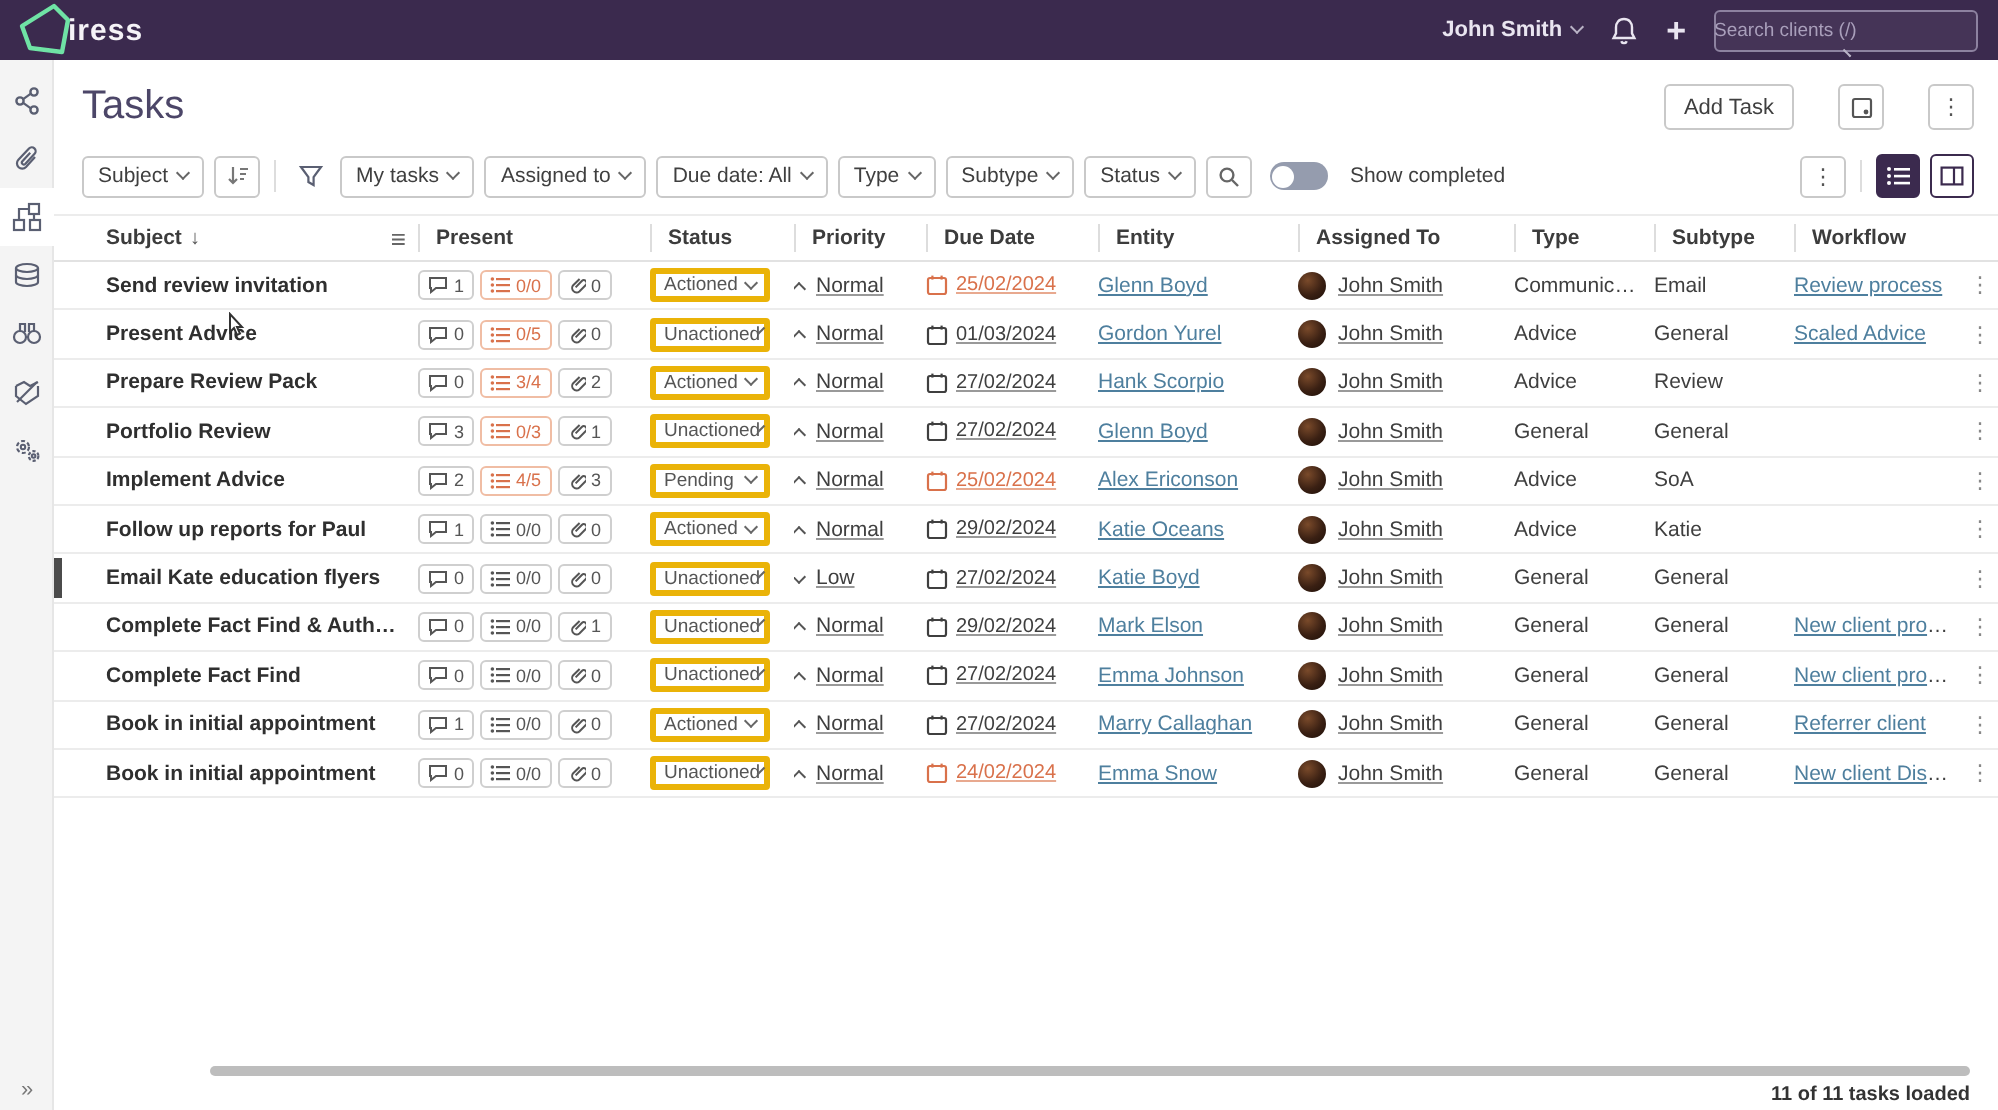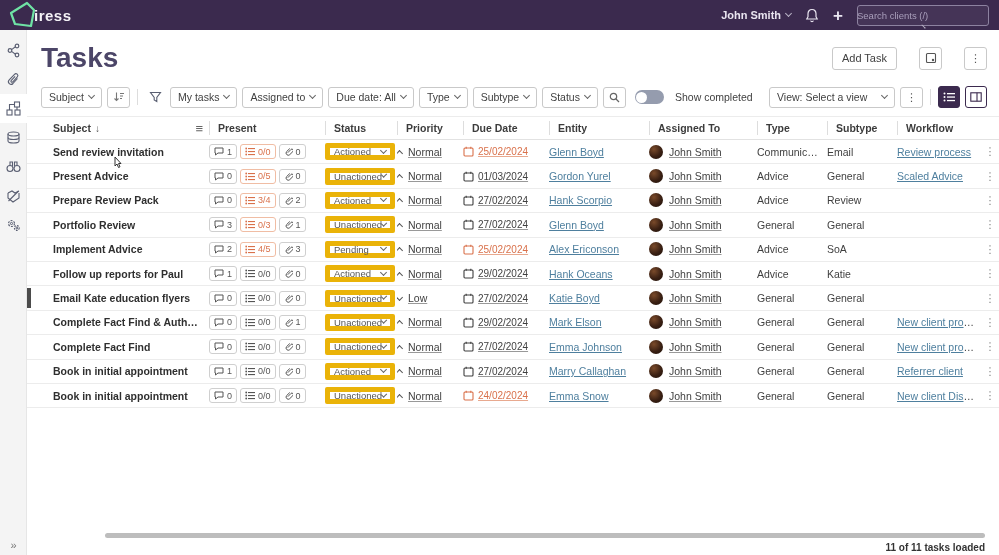--- a/index.html
+++ b/index.html
@@ -24,21 +24,21 @@
   
   .app-body { display:flex; height:525px; }
   .sidebar { width:27px; background:#f4f4f4; border-right:1px solid #e6e6e6; display:flex; flex-direction:column; align-items:center; padding-top:6px; position:relative; }
   .side-item { width:27px; height:29px; display:flex; align-items:center; justify-content:center; color:#5a5f72; cursor:pointer; }
   .side-item.active { background:#fff; }
   .sidebar-expand { position:absolute; bottom:4px; left:0; width:27px; text-align:center; color:#777; font-size:11px; cursor:pointer; }
   main { flex:1; position:relative; width:972px; }
 
   
   .page-header { display:flex; align-items:center; padding:12px 12px 8px 14px; }
-  .page-title { font-size:28px; color:#4c4668; font-weight:700; }
+  .page-title { font-size:20px; color:#4c4668; font-weight:400; }
   .ph-actions { margin-left:auto; display:flex; align-items:center; gap:22px; }
   .btn { border:1px solid #c9c9c9; background:#fff; border-radius:3px; font-size:11px; color:#3f3f3f; padding:3px 9px; height:23px; cursor:pointer; font-family:"Liberation Sans",sans-serif; display:inline-flex; align-items:center; gap:4px; }
   .btn.square { width:23px; padding:0; justify-content:center; }
   .kebab-char { font-size:11px; color:#555; letter-spacing:0; }
 
   
   .filter-bar { display:flex; align-items:center; gap:5px; padding:4px 12px 8px 14px; border-bottom:1px solid #ececec; }
   .chip { border:1px solid #c9c9c9; background:#fff; border-radius:3px; font-size:10.5px; color:#3f3f3f; padding:3px 7px; height:21px; display:inline-flex; align-items:center; gap:5px; cursor:pointer; white-space:nowrap; }
   .vdiv { width:1px; height:16px; background:#ddd; margin:0 2px; }
   .icon-chip { width:23px; justify-content:center; padding:0; }
@@ -59,21 +59,21 @@
   .sort-arrow { color:#555; font-size:10px; }
 
   .trow { height:24.4px; border-bottom:1px solid #ececec; position:relative; font-size:10.5px; color:#3f3f3f; cursor:default; }
   .trow.selected::before { content:""; position:absolute; left:0; top:2px; bottom:2px; width:4px; background:#4b4b4b; }
   .cell { white-space:nowrap; overflow:hidden; text-overflow:ellipsis; padding-right:6px; }
   .subject { font-weight:bold; color:#2f2f2f; font-size:10.5px; }
   .activity { display:flex; gap:3px; overflow:visible; }
   .badge { display:inline-flex; align-items:center; gap:3px; border:1px solid #cfcfcf; border-radius:3px; padding:1.5px 4px; font-size:9px; color:#555; background:#fff; cursor:pointer; }
   .badge svg { display:block; }
   .badge.alert { border-color:#f0bda4; color:#d9714b; }
-  .status-select { width:70px; height:17px; border:5px solid #eab308; border-radius:2px; display:flex; align-items:center; font-size:9.5px; color:#555; padding:0 4px; justify-content:space-between; cursor:pointer; background:#fff; }
+  .status-select { width:60px; height:17px; border:3px solid #eab308; border-radius:2px; display:flex; align-items:center; font-size:9.5px; color:#555; padding:0 4px; justify-content:space-between; cursor:pointer; background:#fff; }
   .priority { display:flex; align-items:center; gap:6px; cursor:pointer; }
   .chev { display:inline-block; width:5px; height:5px; border:solid #555; border-width:0 1.3px 1.3px 0; }
   .chev.up { transform:rotate(-135deg); margin-top:3px; }
   .chev.down { transform:rotate(45deg); margin-top:-2px; }
   .plabel { text-decoration:underline; text-decoration-color:#999; color:#3f3f3f; }
   .due { display:flex; align-items:center; gap:4px; color:#3f3f3f; cursor:pointer; }
   .due .due-text { text-decoration:underline; text-decoration-color:#999; font-size:10px; }
   .due.overdue { color:#d9714b; }
   .due.overdue .due-text { text-decoration-color:#e8a98f; }
   .entity a, .workflow a { color:#4e7f9e; text-decoration:underline; cursor:pointer; font-size:10.5px; }
@@ -246,24 +246,20 @@
         <svg width="11" height="11" viewBox="0 0 11 11">
           <circle cx="4.5" cy="4.5" r="3.2" fill="none" stroke="#666" stroke-width="1.2"></circle>
           <line x1="7" y1="7" x2="10" y2="10" stroke="#666" stroke-width="1.2"></line>
         </svg>
       </div>
       <div class="toggle">
           <span class="knob"></span>
         </div>
       <span class="toggle-label">Show completed</span>
       <div class="fb-right">
-        <div class="chip" style="width:126px; justify-content:space-between;">
-            <span>View: Select a view</span>
-            <span class="caret dark"></span>
-          </div>
         <div class="chip icon-chip">
             <span class="kebab-char">⋮</span>
           </div>
         <div class="vdiv"></div>
         <div class="view-btn active">
           <svg width="12" height="10" viewBox="0 0 12 10">
             <circle cx="1.5" cy="1.5" r="1" fill="currentColor"></circle>
               <rect x="4" y="1" width="8" height="1.3" fill="currentColor"></rect>
             <circle cx="1.5" cy="5" r="1" fill="currentColor"></circle>
               <rect x="4" y="4.4" width="8" height="1.3" fill="currentColor"></rect>
@@ -635,21 +631,21 @@
       <span class="plabel">Normal</span>
     </div>
     <div class="cell due">
       <svg width="11" height="11" viewBox="0 0 11 11">
         <rect x="1" y="2" width="9" height="8" rx="1" fill="none" stroke="currentColor" stroke-width="1.1"></rect>
         <line x1="3.2" y1=".8" x2="3.2" y2="2.8" stroke="currentColor" stroke-width="1.1"></line>
         <line x1="7.8" y1=".8" x2="7.8" y2="2.8" stroke="currentColor" stroke-width="1.1"></line>
       </svg>
       <span class="due-text">29/02/2024</span>
     </div>
-    <div class="cell entity"><a>Hank Oceans</a></div>
+    <div class="cell entity"><a>Katie Oceans</a></div>
     <div class="cell assigned">
       <span class="avatar"></span>
       <span class="aname">John Smith</span>
     </div>
     <div class="cell">Advice</div>
     <div class="cell">Katie</div>
     <div class="cell workflow"><a></a></div>
     <div class="cell kebab">⋮</div>
   </div>
 

